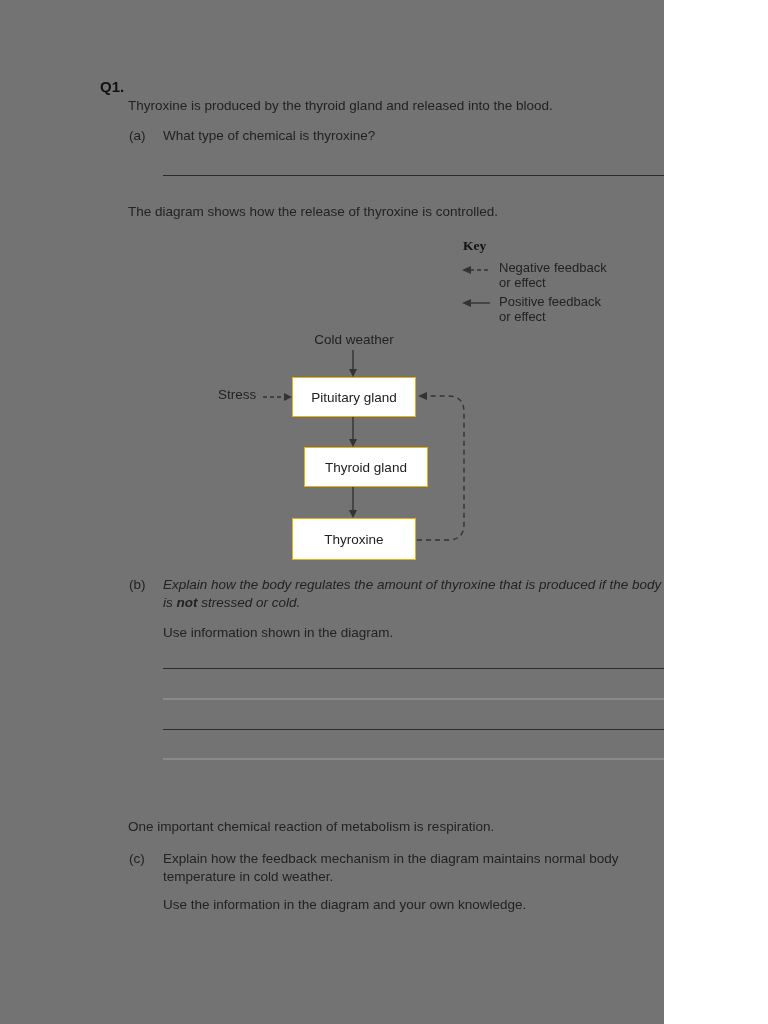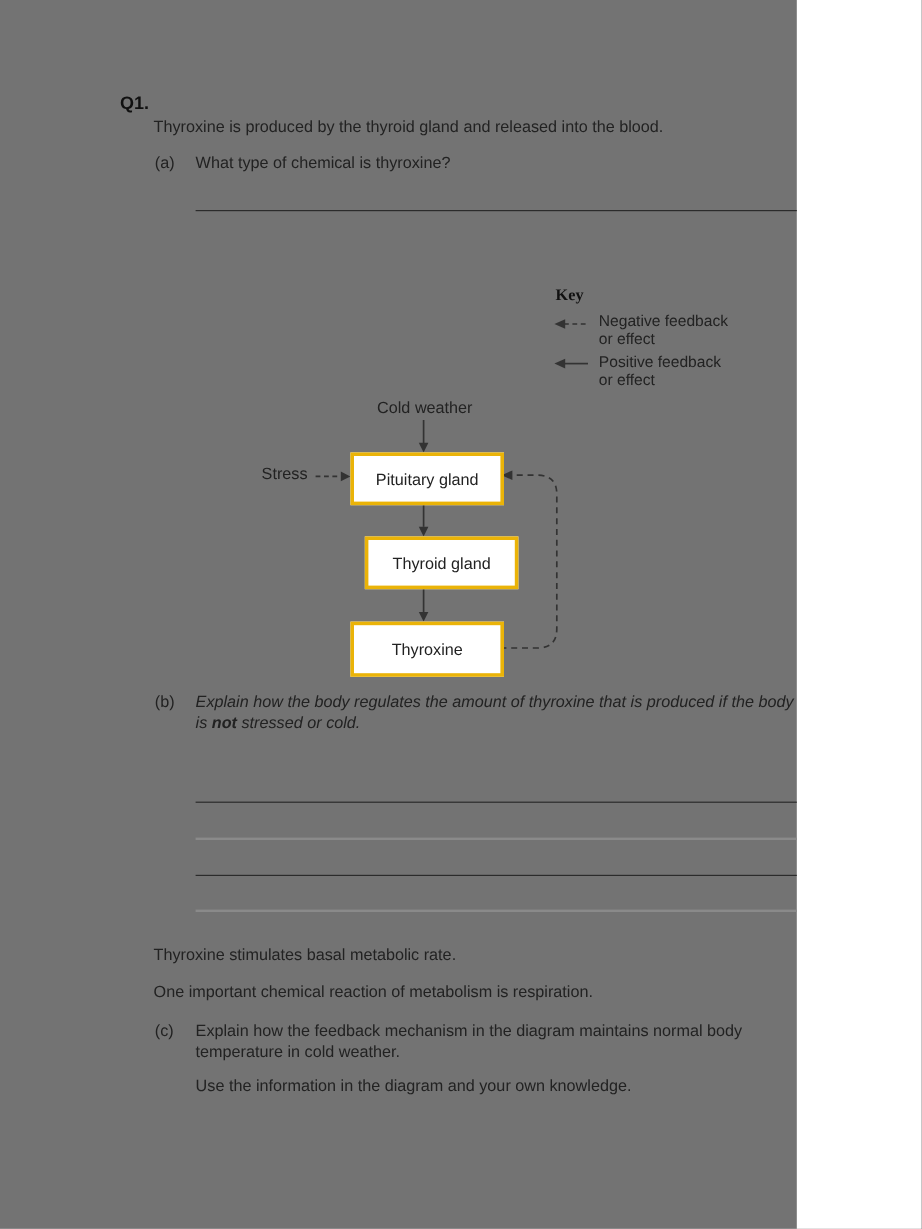--- a/index.html
+++ b/index.html
@@ -4,21 +4,21 @@
 <style>
   html,body{margin:0;padding:0;}
   body{width:768px;height:1024px;background:#ffffff;font-family:"Liberation Sans","DejaVu Sans",sans-serif;}
   .page{position:relative;width:664px;height:1024px;background:#737373;overflow:hidden;}
   .abs{position:absolute;}
   .t{font-size:13.5px;color:#222;white-space:nowrap;line-height:18px;}
   .qnum{font-size:15px;font-weight:bold;color:#111;}
   .marks{font-size:13.5px;font-weight:bold;color:#111;text-align:right;width:55px;}
   .ansline{height:0;border-top:1px solid #2b2b2b;width:530px;}
   .ansline.gray{border-top:2px solid #8a8a8a;}
-  .dbox{position:absolute;left:292px;width:122px;height:38px;border:3px solid #eab308;background:#fff;
+  .dbox{position:absolute;left:292px;width:122px;height:38px;border:1px solid #eab308;background:#fff;
         display:flex;align-items:center;justify-content:center;font-size:13.5px;color:#222;}
   .keytitle{font-size:13.5px;font-weight:bold;color:#111;}
   .keytext{font-size:13px;color:#222;line-height:15px;white-space:nowrap;}
   .center-lbl{width:124px;text-align:center;}
   .footer{width:768px;text-align:right;font-size:14px;color:#222;}
   svg{display:block;}
 </style>
 </head>
 <body>
 
@@ -26,20 +26,21 @@
 
   <div class="abs qnum" style="left:100px;top:78px;">Q1.</div>
 
   <div class="abs t" style="left:128px;top:97px;">Thyroxine is produced by the thyroid gland and released into the blood.</div>
 
   <div class="abs t" style="left:129px;top:127px;">(a)</div>
   <div class="abs t" style="left:163px;top:127px;">What type of chemical is thyroxine?</div>
   <div class="abs ansline" style="left:163px;top:175px;"></div>
   <div class="abs marks" style="left:680px;top:178px;">(1)</div>
 
+  <div class="abs t" style="left:128px;top:203px;">The diagram shows how the release of thyroxine is controlled.</div>
 
   <div class="abs keytitle" style="left:463px;top:238px;font-family:Liberation Serif, serif;">Key</div>
   <div class="abs keytext" style="left:499px;top:260px;">
     <div>Negative feedback</div>
     <div>or effect</div>
   </div>
   <div class="abs keytext" style="left:499px;top:294px;">
     <div>Positive feedback</div>
     <div>or effect</div>
   </div>
@@ -93,28 +94,28 @@
   </div>
   <div class="dbox" style="top:518px;height:40px;">
     <span>Thyroxine</span>
   </div>
 
   <div class="abs t" style="left:129px;top:576px;">(b)</div>
   <div class="abs t" style="left:163px;top:576px;font-style:italic;">
     <div>Explain how the body regulates the amount of thyroxine that is produced if the body</div>
     <div><span>is </span><b>not</b><span> stressed or cold.</span></div>
   </div>
+  <div class="abs t" style="left:163px;top:624px;">Use information shown in the diagram.</div>
 
   <div class="abs ansline" style="left:163px;top:668px;"></div>
   <div class="abs ansline gray" style="left:163px;top:698px;"></div>
   <div class="abs ansline" style="left:163px;top:729px;"></div>
   <div class="abs ansline gray" style="left:163px;top:758px;"></div>
   <div class="abs marks" style="left:680px;top:764px;">(2)</div>
 
-  <div class="abs t" style="left:128px;top:787px;">Thyroxine stimulates basal metabolic rate.</div>
   <div class="abs t" style="left:128px;top:818px;">One important chemical reaction of metabolism is respiration.</div>
 
   <div class="abs t" style="left:129px;top:850px;">(c)</div>
   <div class="abs t" style="left:163px;top:850px;">
     <div>Explain how the feedback mechanism in the diagram maintains normal body</div>
     <div>temperature in cold weather.</div>
   </div>
   <div class="abs t" style="left:163px;top:896px;">Use the information in the diagram and your own knowledge.</div>
 
   <div class="abs footer" style="left:0;top:962px;">Page 1 of 3</div>

